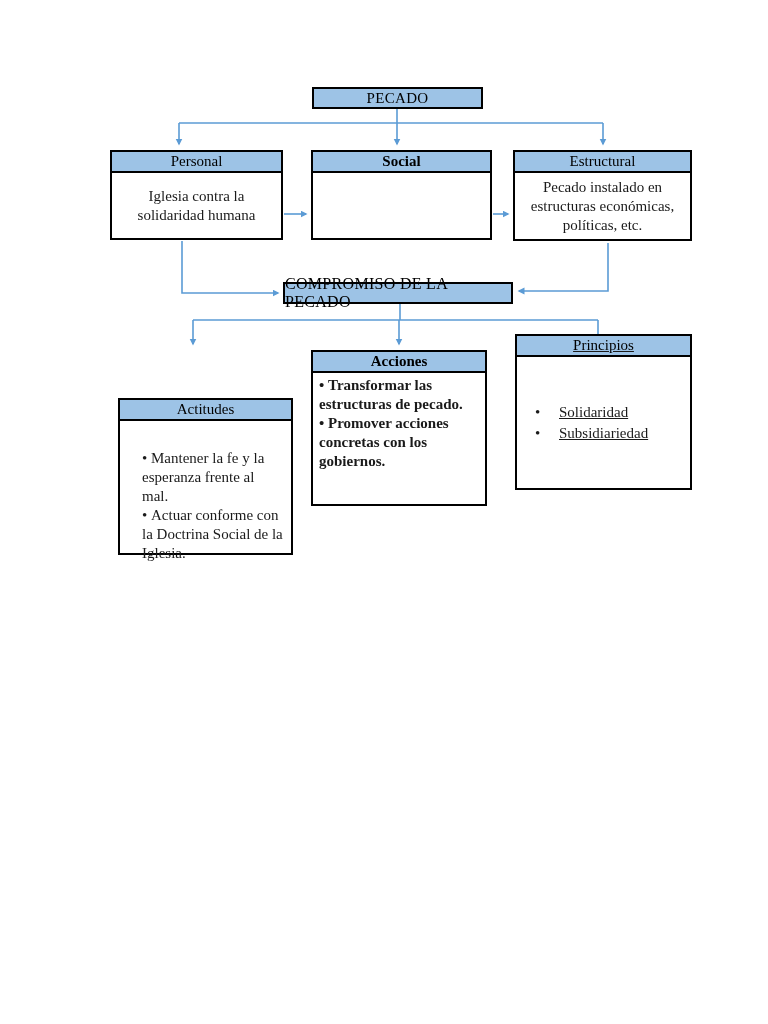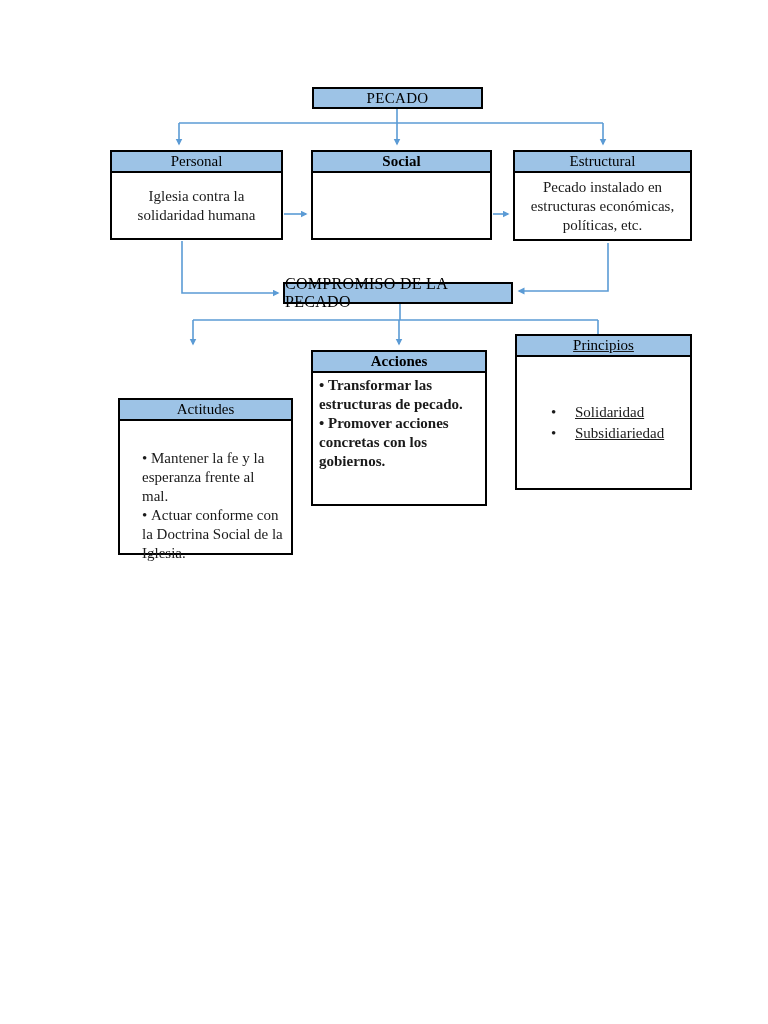--- a/index.html
+++ b/index.html
@@ -58,21 +58,21 @@
     display:flex;align-items:center;justify-content:center;
     text-align:center;padding:2px 4px;
   }
   .bullets{list-style:none;font-size:15px;line-height:19px;}
   .bullets li::before{content:"\2022\00a0";}
   .body.pad-top{padding:28px 8px 0 22px;}
   .body.pad-small{padding:3px 6px 0 6px;}
   .body.principios{
     display:flex;align-items:center;
   }
-  .principios ul{list-style:none;width:100%;padding-left:34px;font-size:15px;line-height:21px;}
+  .principios ul{list-style:none;width:100%;padding-left:18px;font-size:15px;line-height:21px;}
   .principios li::before{content:"\2022";display:inline-block;width:24px;}
 </style>
 </head>
 <body>
 
 <div class="page">
 
   <svg class="connectors" viewBox="0 0 768 1024" xmlns="http://www.w3.org/2000/svg">
     <defs>
       <marker id="arw" markerWidth="8" markerHeight="8" refX="5.5" refY="3.5" orient="auto" markerUnits="userSpaceOnUse">

